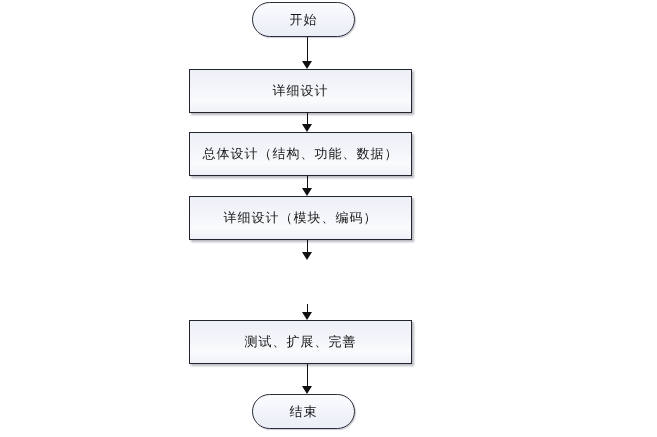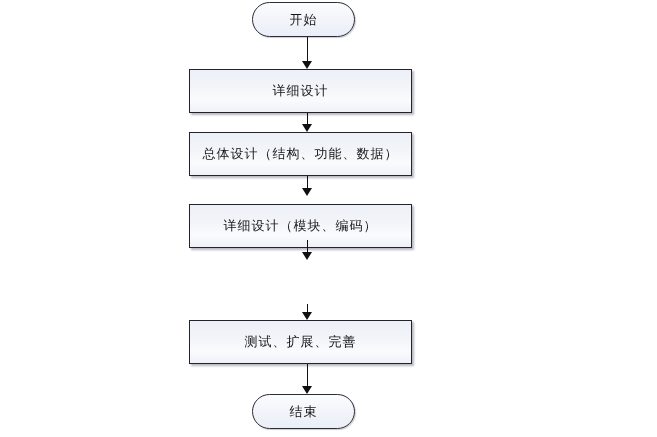--- a/index.html
+++ b/index.html
@@ -92,21 +92,21 @@
   </div>
 
   <div class="node process" style="top:69px;">
     <span>详细设计</span>
   </div>
 
   <div class="node process" style="top:132px;">
     <span>总体设计（结构、功能、数据）</span>
   </div>
 
-  <div class="node process" style="top:204px;">
+  <div class="node process" style="top:196px;">
     <span>详细设计（模块、编码）</span>
   </div>
 
 
   <div class="node process" style="top:320px;">
     <span>测试、扩展、完善</span>
   </div>
 
   <div class="node terminator" style="top:394px;text-align:right;">
     <span>结束</span>

